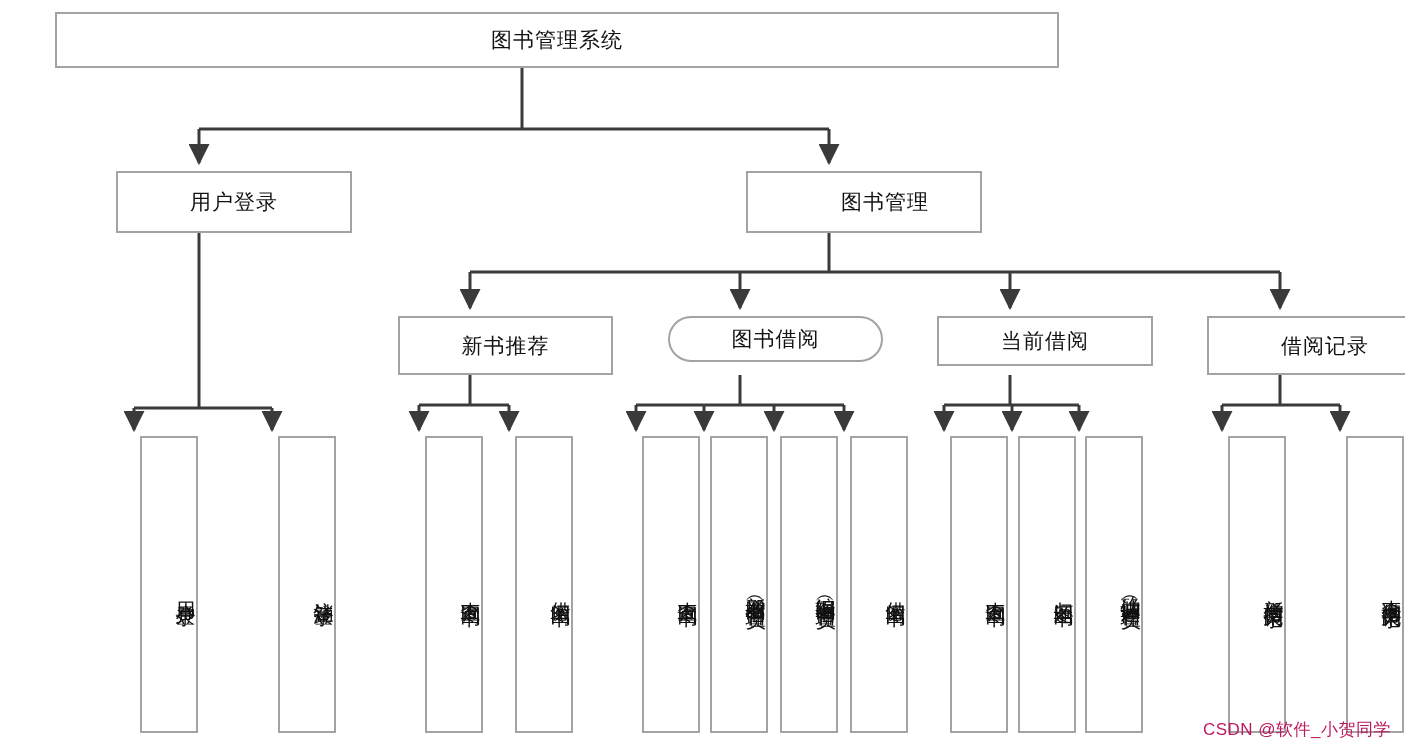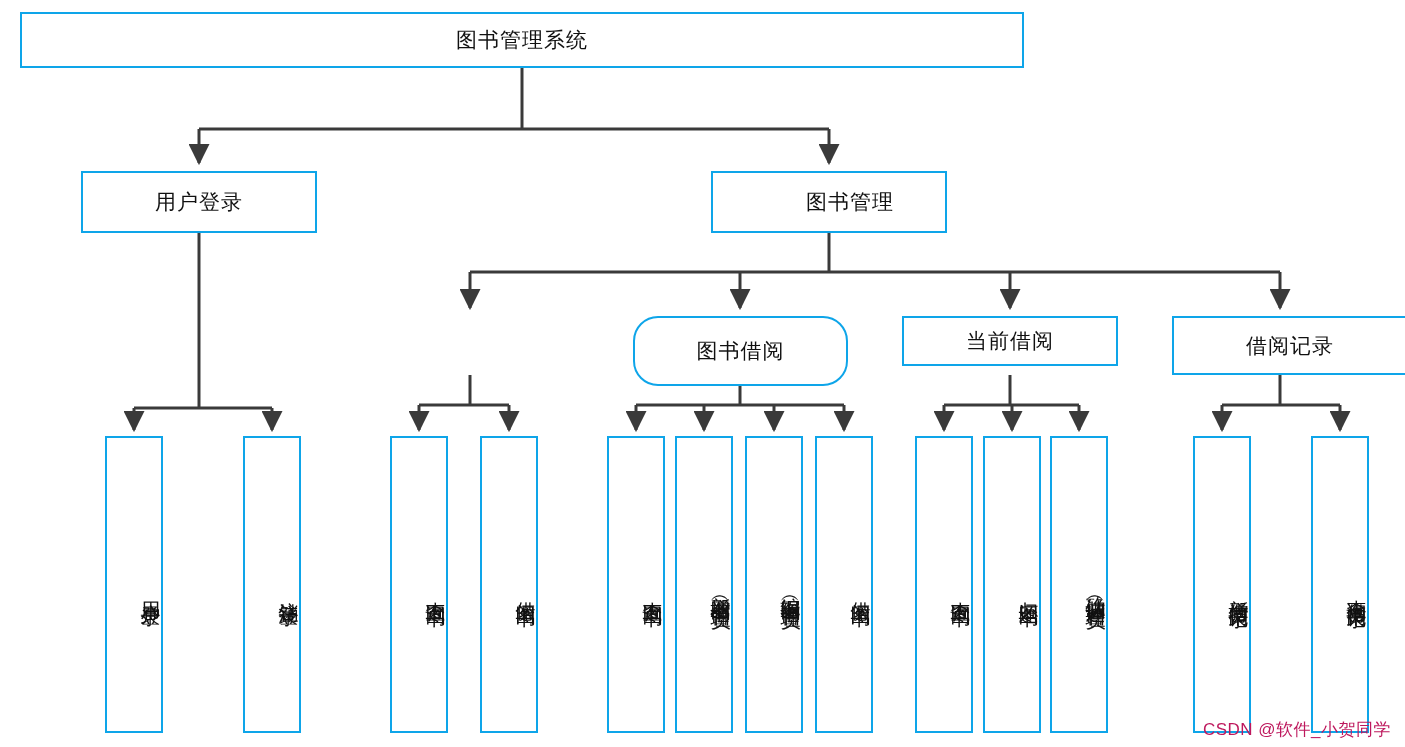--- a/index.html
+++ b/index.html
@@ -22,25 +22,26 @@
     left: 0;
     top: 0;
     width: 1405px;
     height: 747px;
     pointer-events: none;
   }
   .node {
     position: absolute;
     box-sizing: border-box;
     background: #ffffff;
-    border: 2px solid #0ea5e9;
+    border: 2px solid #a3a3a3;
     display: flex;
     align-items: center;
     justify-content: center;
     color: #111111;
+    margin-left: 35px;
   }
   .node.horiz {
     font-size: 21px;
     letter-spacing: 1px;
   }
   .node.vert {
     writing-mode: vertical-rl;
     text-orientation: upright;
     font-size: 20px;
     letter-spacing: 2px;
@@ -125,21 +126,24 @@
     <span>图书管理系统</span>
   </div>
 
   <div class="node horiz" style="left:81px; top:171px; width:236px; height:62px;">
     <span>用户登录</span>
   </div>
   <div class="node horiz" style="left:711px; top:171px; width:236px; height:62px;padding-left:42px;">
     <span>图书管理</span>
   </div>
 
-  <div class="node horiz" style="left:633px; top:316px; width:215px; height:70px;border-radius:25px;">
+  <div class="node horiz" style="left:363px; top:316px; width:215px; height:59px;">
+    <span>新书推荐</span>
+  </div>
+  <div class="node horiz" style="left:633px; top:316px; width:215px; height:46px;border-radius:25px;">
     <span>图书借阅</span>
   </div>
   <div class="node horiz" style="left:902px; top:316px; width:216px; height:50px;">
     <span>当前借阅</span>
   </div>
   <div class="node horiz" style="left:1172px; top:316px; width:236px; height:59px;">
     <span>借阅记录</span>
   </div>
 
   <div class="node vert" style="left:105px; top:436px; width:58px; height:297px;">

